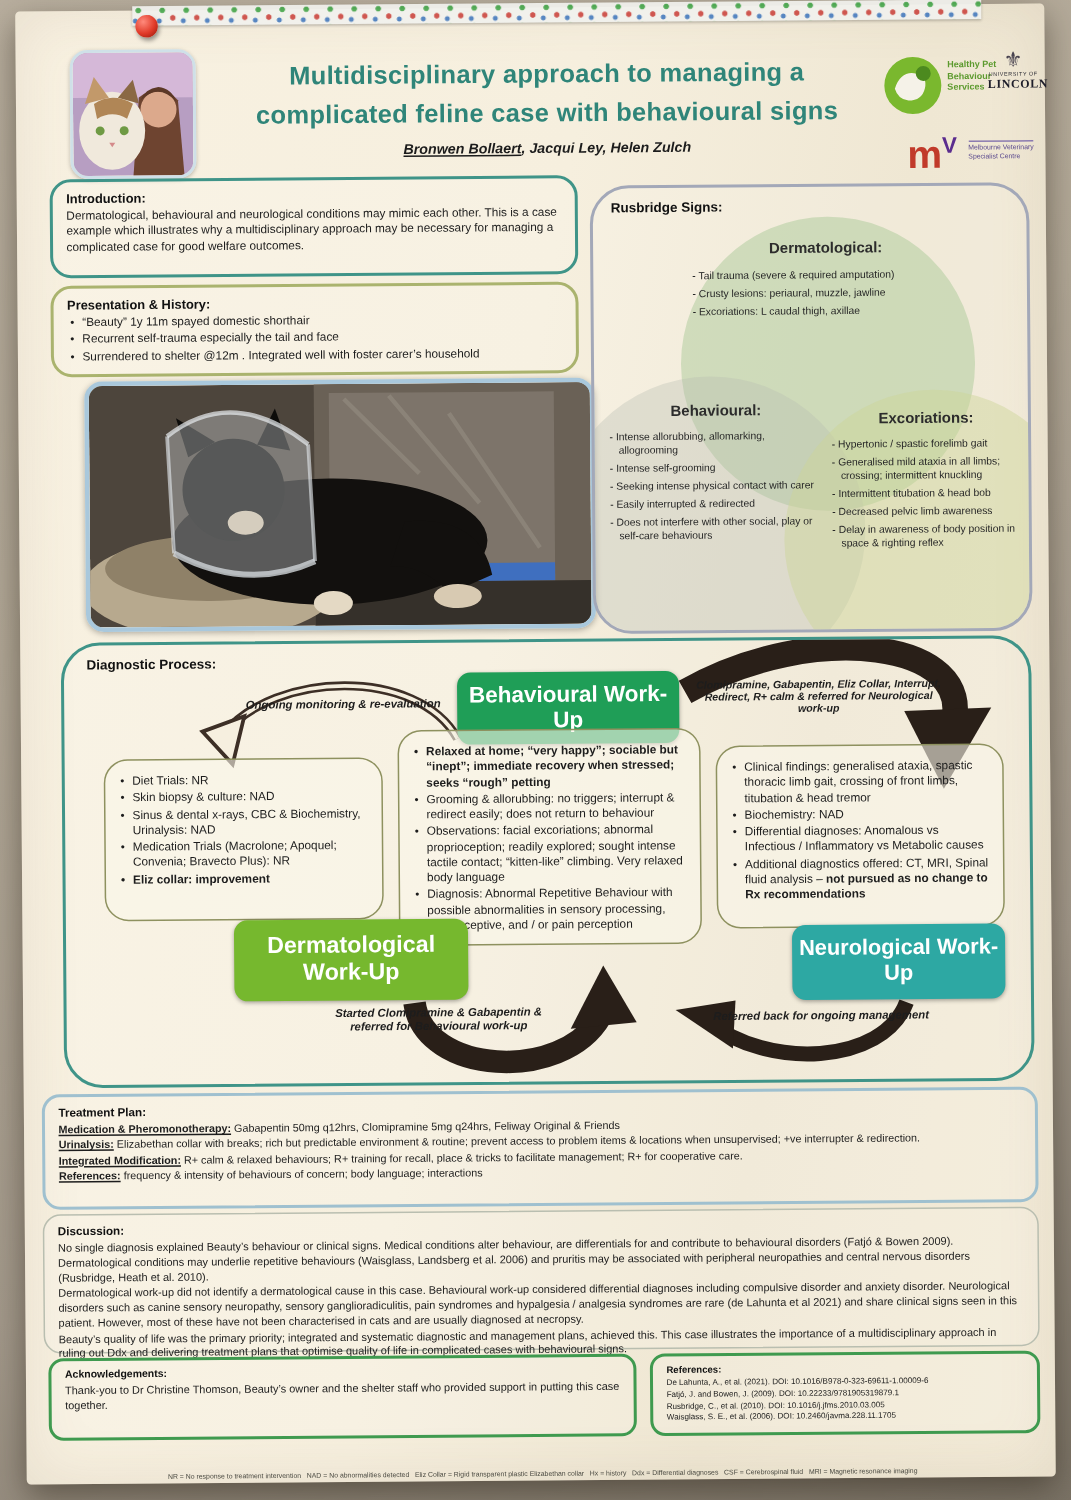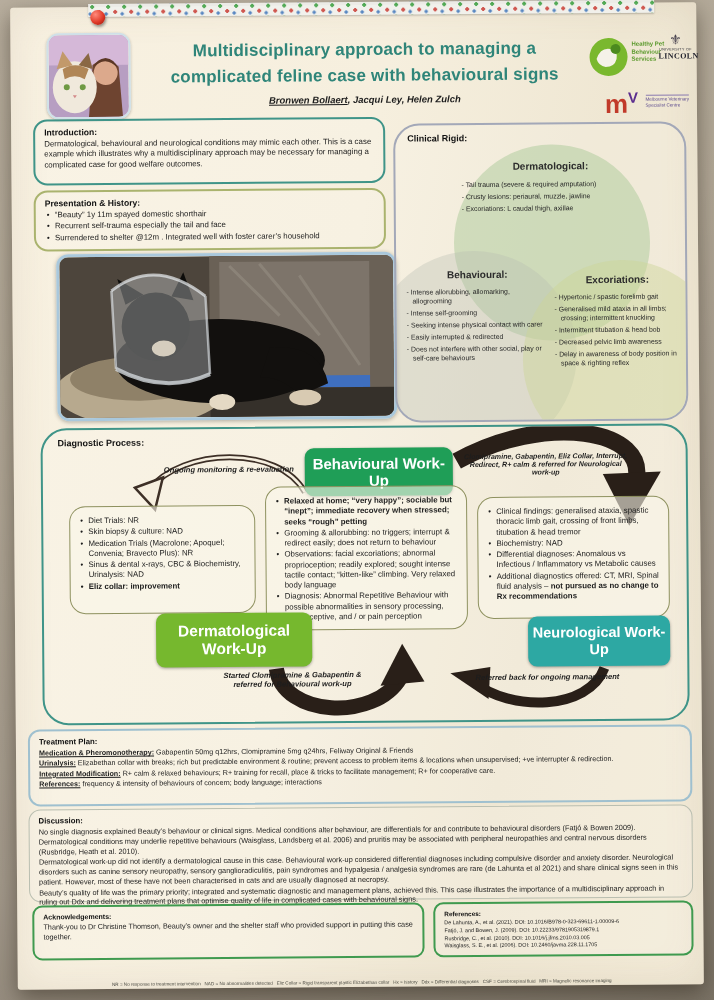--- a/index.html
+++ b/index.html
@@ -198,21 +198,21 @@
       <path d="M52 34 Q96 0 146 40" stroke="#e8ecef" stroke-width="3" fill="none" opacity=".7"></path>
       <path d="M52 34 L56 112 M146 40 L150 118" stroke="#dfe4e8" stroke-width="2.5" opacity=".65"></path>
       <path d="M56 112 Q104 138 150 118" stroke="#cfd4d8" stroke-width="4" fill="none" opacity=".8"></path>
     </svg>
   </div>
 
   <section class="panel clinical">
     <div class="circle c-derm"></div>
     <div class="circle c-behav"></div>
     <div class="circle c-neuro"></div>
-    <div class="hd abs" style="left:12px;top:8px;font-size:9px;">Clinical Rigid:</div>
+    <div class="hd abs" style="left:12px;top:8px;font-size:9px;">Rusbridge Signs:</div>
     <div class="vtitle" style="left:70px;top:36px;width:170px;">Dermatological:</div>
     <div class="vlist" style="left:66px;top:56px;width:178px;">
       <div>Tail trauma (severe &amp; required amputation)</div>
       <div>Crusty lesions: periaural, muzzle, jawline</div>
       <div>Excoriations: L caudal thigh, axillae</div>
     </div>
     <div class="vtitle" style="left:14px;top:144px;width:134px;">Behavioural:</div>
     <div class="vlist" style="left:10px;top:163px;width:142px;">
       <div>Intense allorubbing, allomarking, allogrooming</div>
       <div>Intense self-grooming</div>
@@ -248,22 +248,22 @@
     </svg>
     <div class="hd" style="margin-left:6px;margin-top:2px;">Diagnostic Process:</div>
     <div class="arrowtext at-monitor">Ongoing monitoring &amp; re-evaluation</div>
     <div class="wubox wu-behav">Behavioural Work-Up</div>
     <div class="arrowtext at-referral">Clomipramine, Gabapentin, Eliz Collar, Interrupt, Redirect, R+ calm &amp; referred for Neurological work-up</div>
 
     <div class="findbox fb-derm">
       <ul class="dotlist">
         <li>Diet Trials: NR</li>
         <li>Skin biopsy &amp; culture: NAD</li>
+        <li>Sinus &amp; dental x-rays, CBC &amp; Biochemistry, Urinalysis: NAD</li>
         <li>Medication Trials (Macrolone; Apoquel; Convenia; Bravecto Plus): NR</li>
-        <li>Sinus &amp; dental x-rays, CBC &amp; Biochemistry, Urinalysis: NAD</li>
         <li>Eliz collar: improvement</li>
       </ul>
     </div>
 
     <div class="findbox fb-behav">
       <ul class="dotlist">
         <li>Relaxed at home; “very happy”; sociable but “inept”; immediate recovery when stressed; seeks “rough” petting</li>
         <li>Grooming &amp; allorubbing: no triggers; interrupt &amp; redirect easily; does not return to behaviour</li>
         <li>Observations: facial excoriations; abnormal proprioception; readily explored; sought intense tactile contact; “kitten-like” climbing. Very relaxed body language</li>
         <li>Diagnosis: Abnormal Repetitive Behaviour with possible abnormalities in sensory processing, proprioceptive, and / or pain perception</li>

